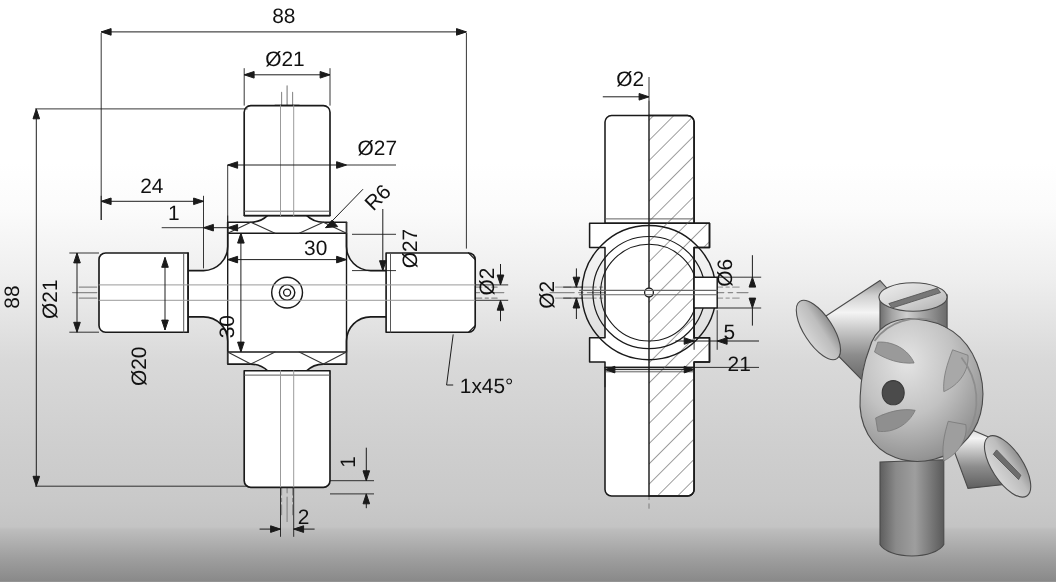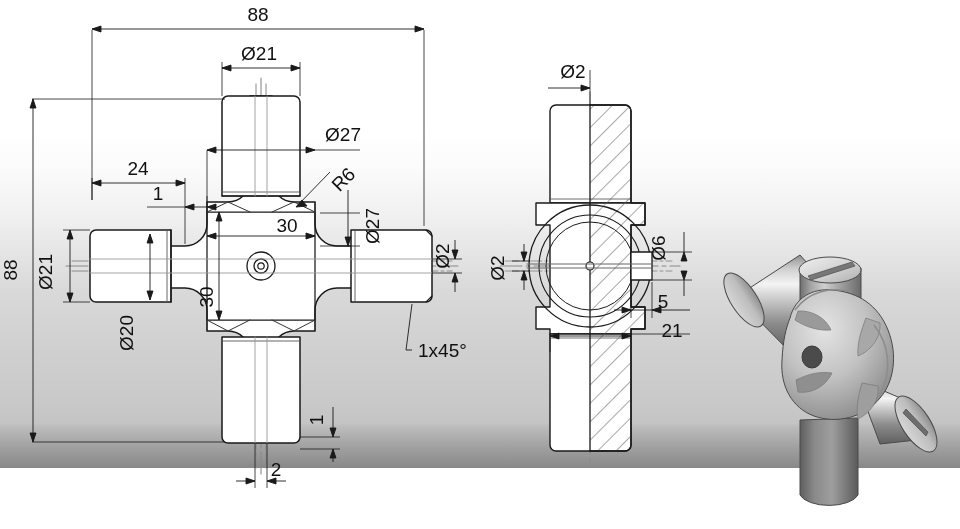--- a/index.html
+++ b/index.html
@@ -3,21 +3,21 @@
 <meta charset="utf-8">
 <title>Cross Joint Technical Drawing</title>
 <style>
   html,body{margin:0;padding:0;}
   body{
     width:960px;height:529px;overflow:hidden;
     font-family:"Liberation Sans", sans-serif;
     background:#ffffff;
   }
   #stage{
-    position:relative;width:960px;height:468px;
+    position:relative;width:960px;height:529px;
     background:linear-gradient(to bottom,
        #ffffff 0%, #ffffff 28%, #fbfbfb 36%,
        #eeeeee 48%, #d9d9d9 62%, #cfcfcf 76%,
        #c9c9c9 86%, #c4c4c4 90.5%,
        #bdbdbd 91%, #9e9e9e 96%, #8e8e8e 99%, #888888 100%);
   }
   svg.layer{position:absolute;left:0;top:0;width:960px;height:529px;}
   .dimtxt{
     font-family:"Liberation Sans", sans-serif;
     font-size:19px;fill:#111;

